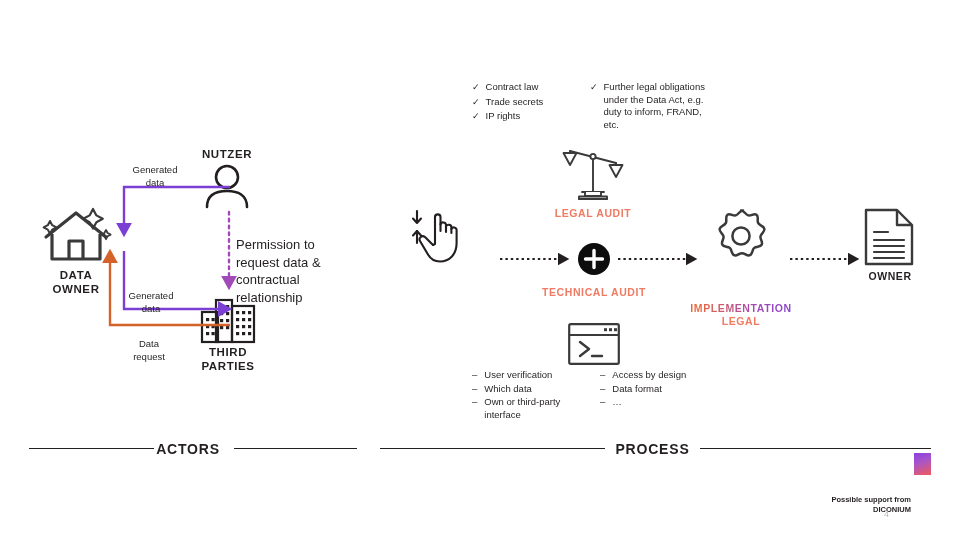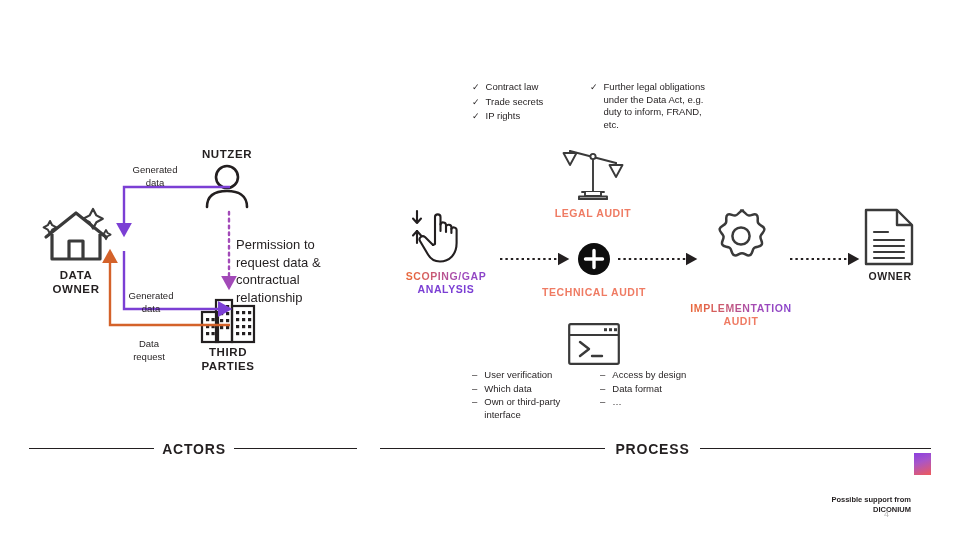--- a/index.html
+++ b/index.html
@@ -208,24 +208,20 @@
         <path d="M13 3 L13 15 M13 15 L9 10.5 M13 15 L17 10.5"></path>
         <path d="M13 35 L13 23 M13 23 L9 27.5 M13 23 L17 27.5"></path>
         <path d="M31 9 C31 5.5 36.5 5.5 36.5 9 L36.5 23"></path>
         <path d="M36.5 16.5 C37 13.5 42 13.8 42 17 L42 24"></path>
         <path d="M42 18.5 C42.6 15.8 47.4 16.2 47.4 19.2 L47.4 25"></path>
         <path d="M47.4 21 C48 18.6 52.6 19 52.6 22 L52.6 35 C52.6 47 45 53.5 36 53.5 C30 53.5 26 50 24 46.5 L16 33 C14.2 30 18 26.6 21 29 L29 37"></path>
         <path d="M29 37 L31 36 L31 9"></path>
       </g>
     </svg>
   </div>
-  <div class="abs ttl" style="left:393px;top:270px;width:106px;font-size:10.5px;">
-    <div class="grad-op">SCOPING/GAP</div>
-    <div class="purple">ANALYSIS</div>
-  </div>
 
   <div class="abs" style="left:578px;top:243px;">
     <svg width="32" height="32" viewBox="0 0 32 32">
       <circle cx="16" cy="16" r="16" fill="#0d0d0d"></circle>
       <path d="M16 7.5 L16 24.5 M7.5 16 L24.5 16" stroke="#ffffff" stroke-width="3.4" stroke-linecap="round"></path>
     </svg>
   </div>
 
   <div class="abs" style="left:500px;top:254px;">
     <svg width="72" height="10" viewBox="0 0 72 10">
@@ -311,40 +307,40 @@
                c-2.9 1.4-4.9-2-8-2 c-3.1 0-5.1 3.4-8 2
                c-2.9-1.4-1.9-5.3-4.2-7.3 c-2.3-2-6-0.4-7.5-3.2
                c-1.5-2.8 1.8-5.3 1.2-8.4 c-.6-3-4.5-4.3-3.8-7.5
                c.7-3.2 4.9-3.1 6.2-5.9 c1.3-2.7-1-6.2 1.6-8.1
                c2.6-1.9 5.2 1.4 8.2 .6 c3-.8 3.9-4.9 7.3-4.9 z" fill="none" stroke="#3a3a3a" stroke-width="2.5" stroke-linejoin="round"></path>
       <circle cx="29" cy="28" r="8.6" fill="none" stroke="#3a3a3a" stroke-width="2.5"></circle>
     </svg>
   </div>
   <div class="abs ttl" style="left:676px;top:270px;width:130px;font-size:10.5px;margin-top:32px;">
     <div class="grad-op">IMPLEMENTATION</div>
-    <div class="salmon">AUDIT</div>
+    <div class="salmon">LEGAL</div>
   </div>
 
   <div class="abs" style="left:864px;top:208px;">
     <svg width="50" height="58" viewBox="0 0 50 58">
       <path d="M2 2 L33 2 L48 17 L48 56 L2 56 Z" fill="none" stroke="#3a3a3a" stroke-width="2.4" stroke-linejoin="round"></path>
       <path d="M33 2 L33 17 L48 17" fill="none" stroke="#3a3a3a" stroke-width="2.4" stroke-linejoin="round"></path>
       <g stroke="#3a3a3a" stroke-width="2.2" stroke-linecap="round">
         <line x1="10" y1="24" x2="24" y2="24"></line>
         <line x1="10" y1="32" x2="40" y2="32"></line>
         <line x1="10" y1="38" x2="40" y2="38"></line>
         <line x1="10" y1="44" x2="40" y2="44"></line>
         <line x1="10" y1="50" x2="40" y2="50"></line>
       </g>
     </svg>
   </div>
   <div class="abs ttl" style="left:845px;top:270px;width:90px;font-size:10.5px;">OWNER</div>
 
   <div class="rule" style="left:29px;top:448px;width:125px;"></div>
-  <div class="sec-label" style="left:154px;top:441px;width:80px;">ACTORS</div>
+  <div class="sec-label" style="left:148px;top:441px;width:80px;">ACTORS</div>
   <div class="rule" style="left:234px;top:448px;width:123px;"></div>
 
   <div class="rule" style="left:380px;top:448px;width:225px;"></div>
   <div class="sec-label" style="left:605px;top:441px;width:95px;">PROCESS</div>
   <div class="rule" style="left:700px;top:448px;width:231px;"></div>
 
   <div class="brand-txt" style="left:790px;top:455px;width:121px;">
     <div>Possible support from</div>
     <div>DICONIUM</div>
   </div>

